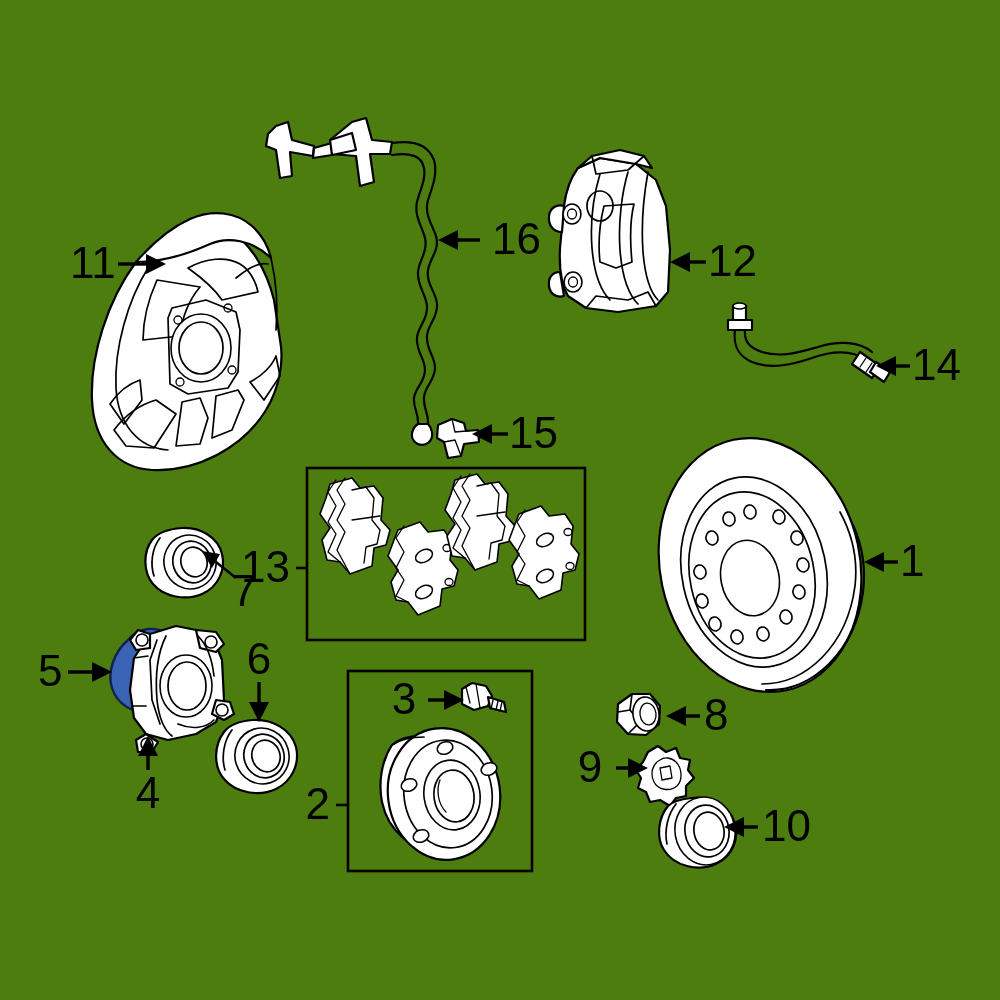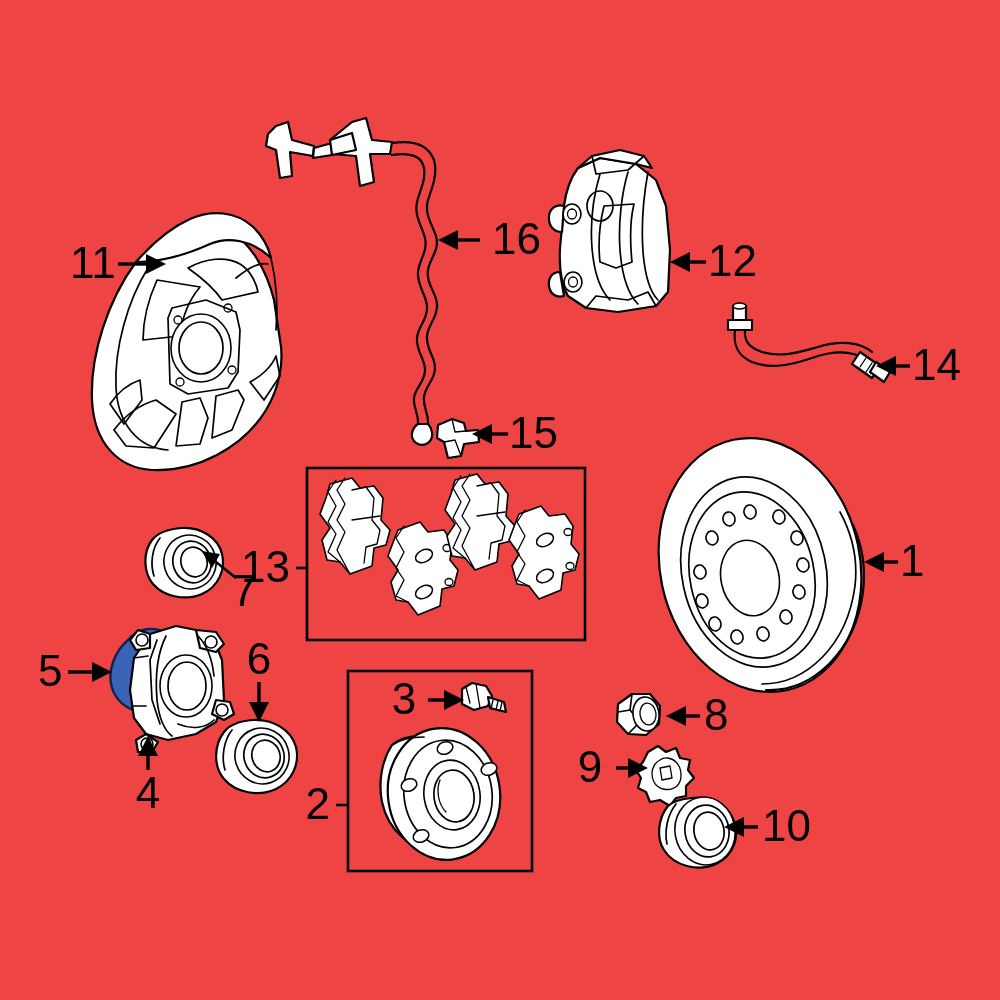--- a/index.html
+++ b/index.html
@@ -4,21 +4,21 @@
 <style>
   html, body {
     margin: 0;
     padding: 0;
     background: #ffffff;
   }
   #page {
     position: relative;
     width: 1000px;
     height: 1000px;
-    background: #ef4444;
+    background: #4d7c0f;
     font-family: "Liberation Sans", sans-serif;
     overflow: hidden;
   }
   #diagram {
     position: absolute;
     left: 0;
     top: 0;
     width: 1000px;
     height: 1000px;
   }

